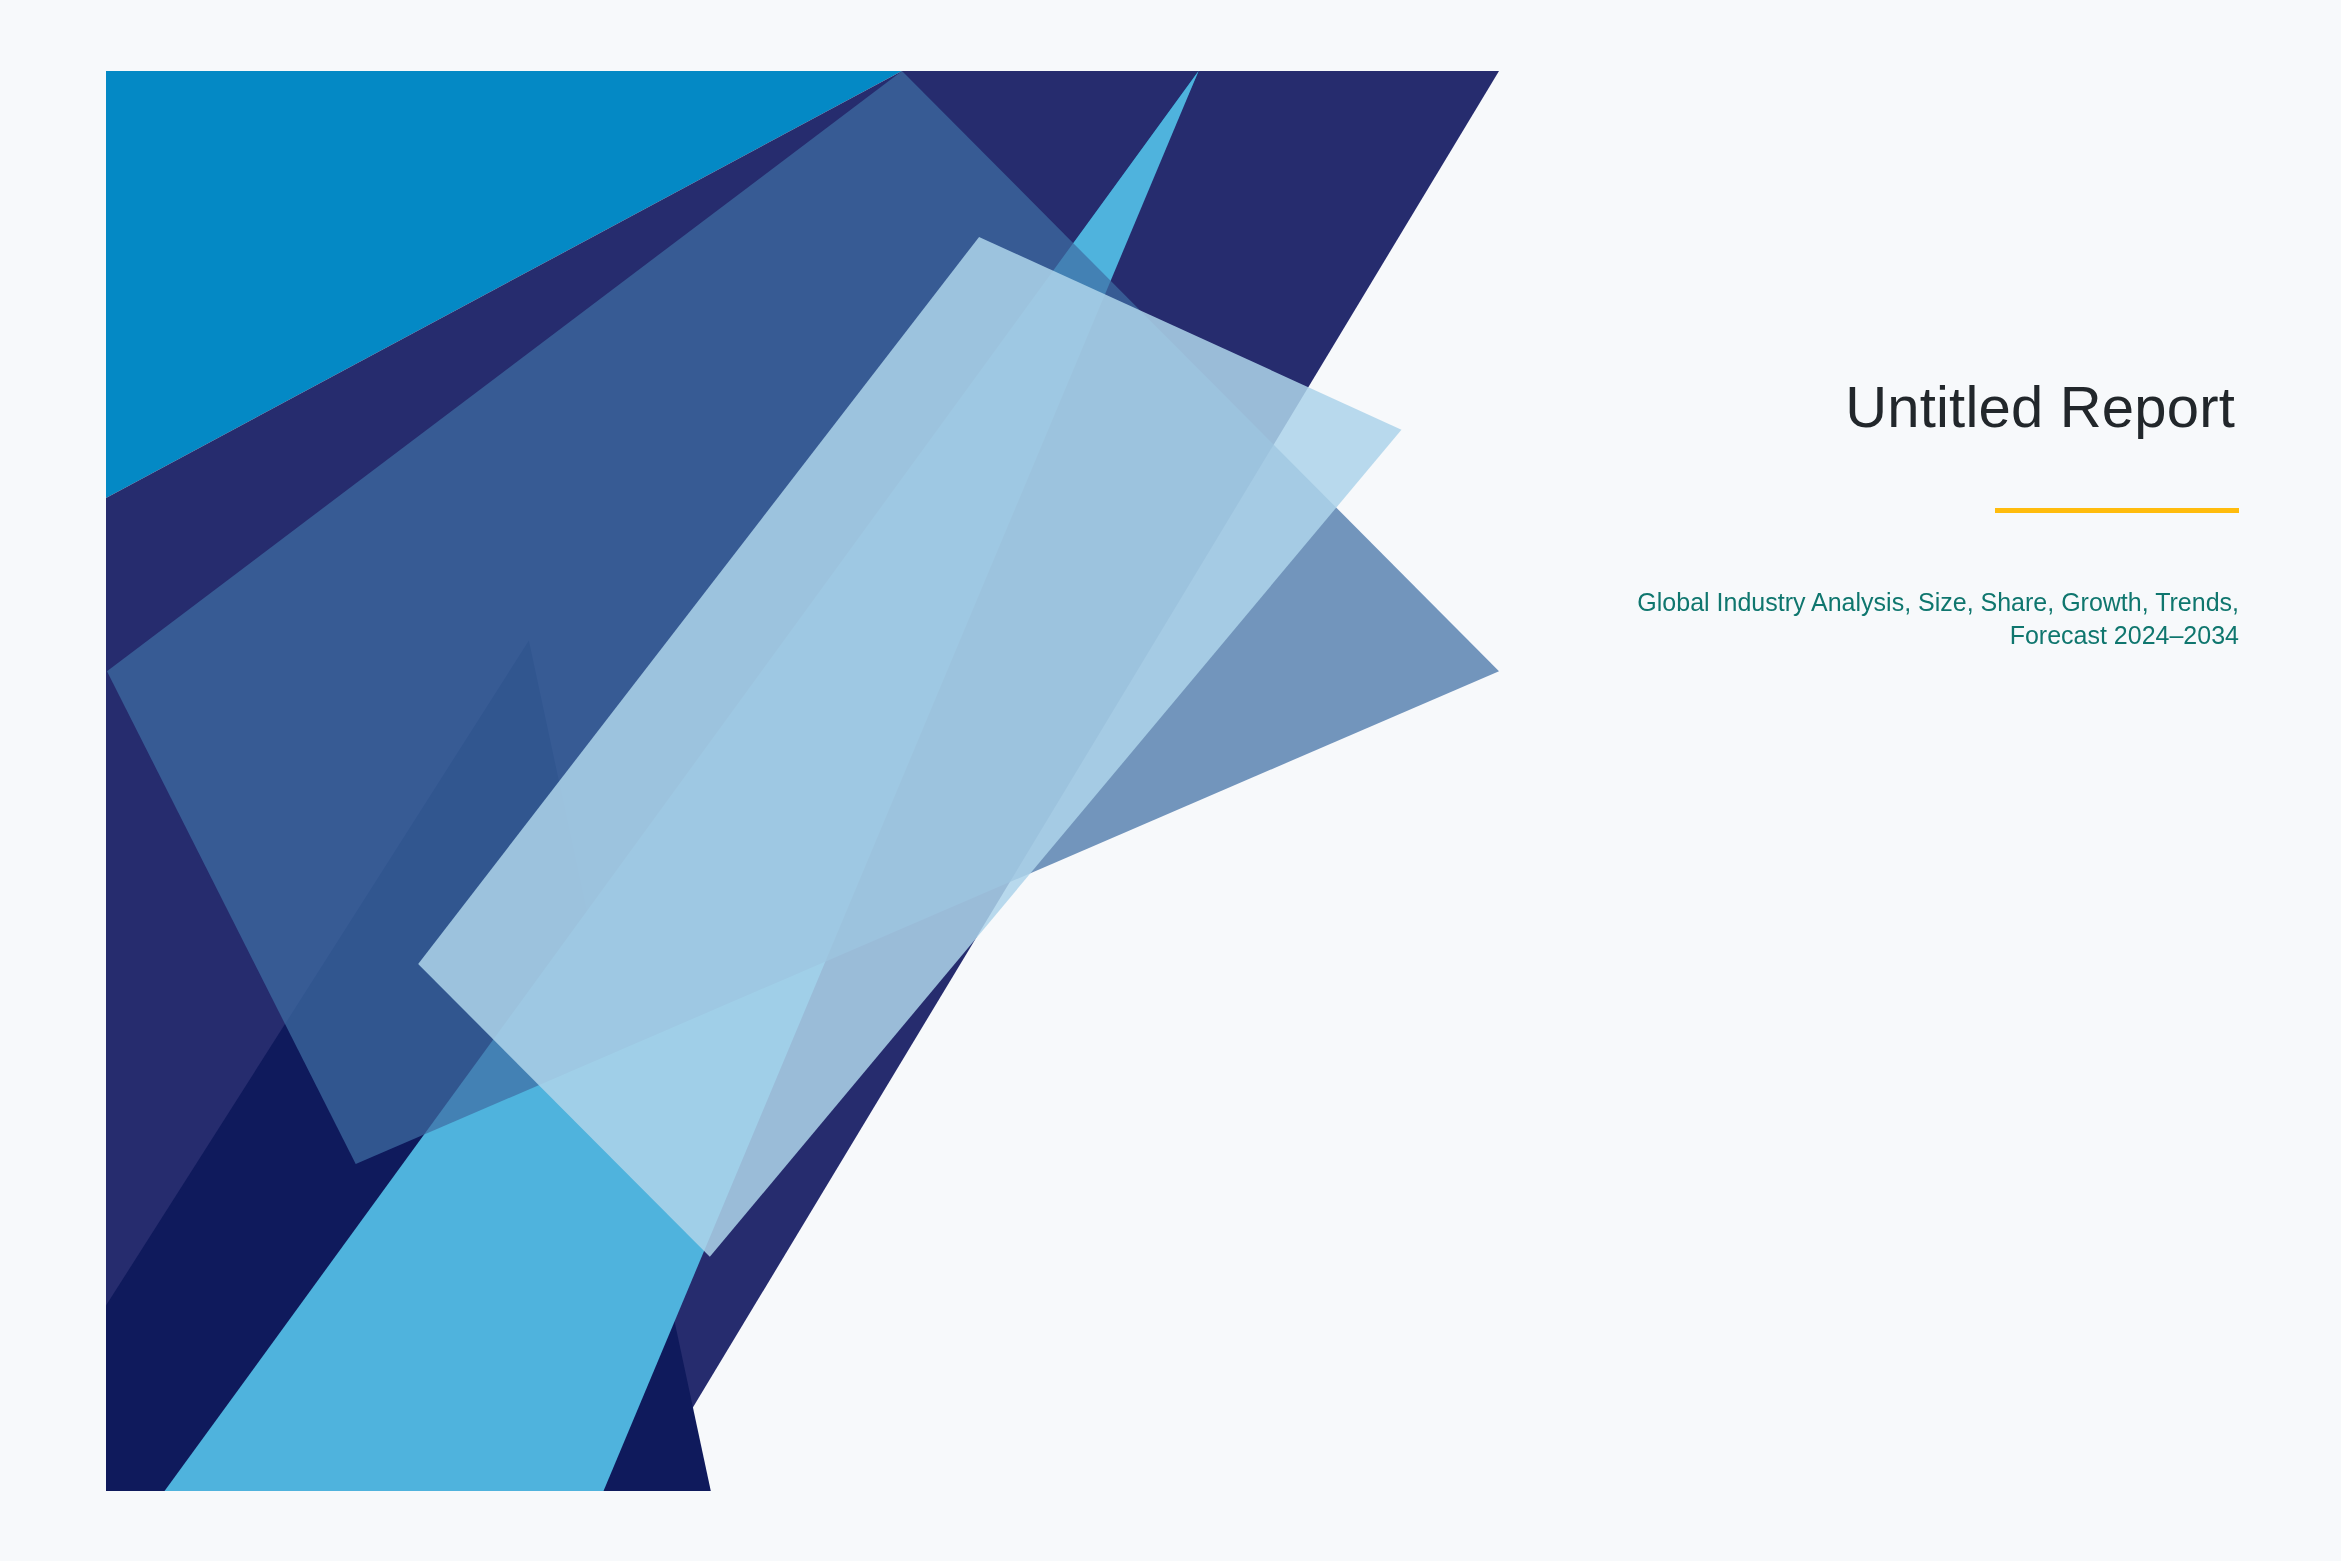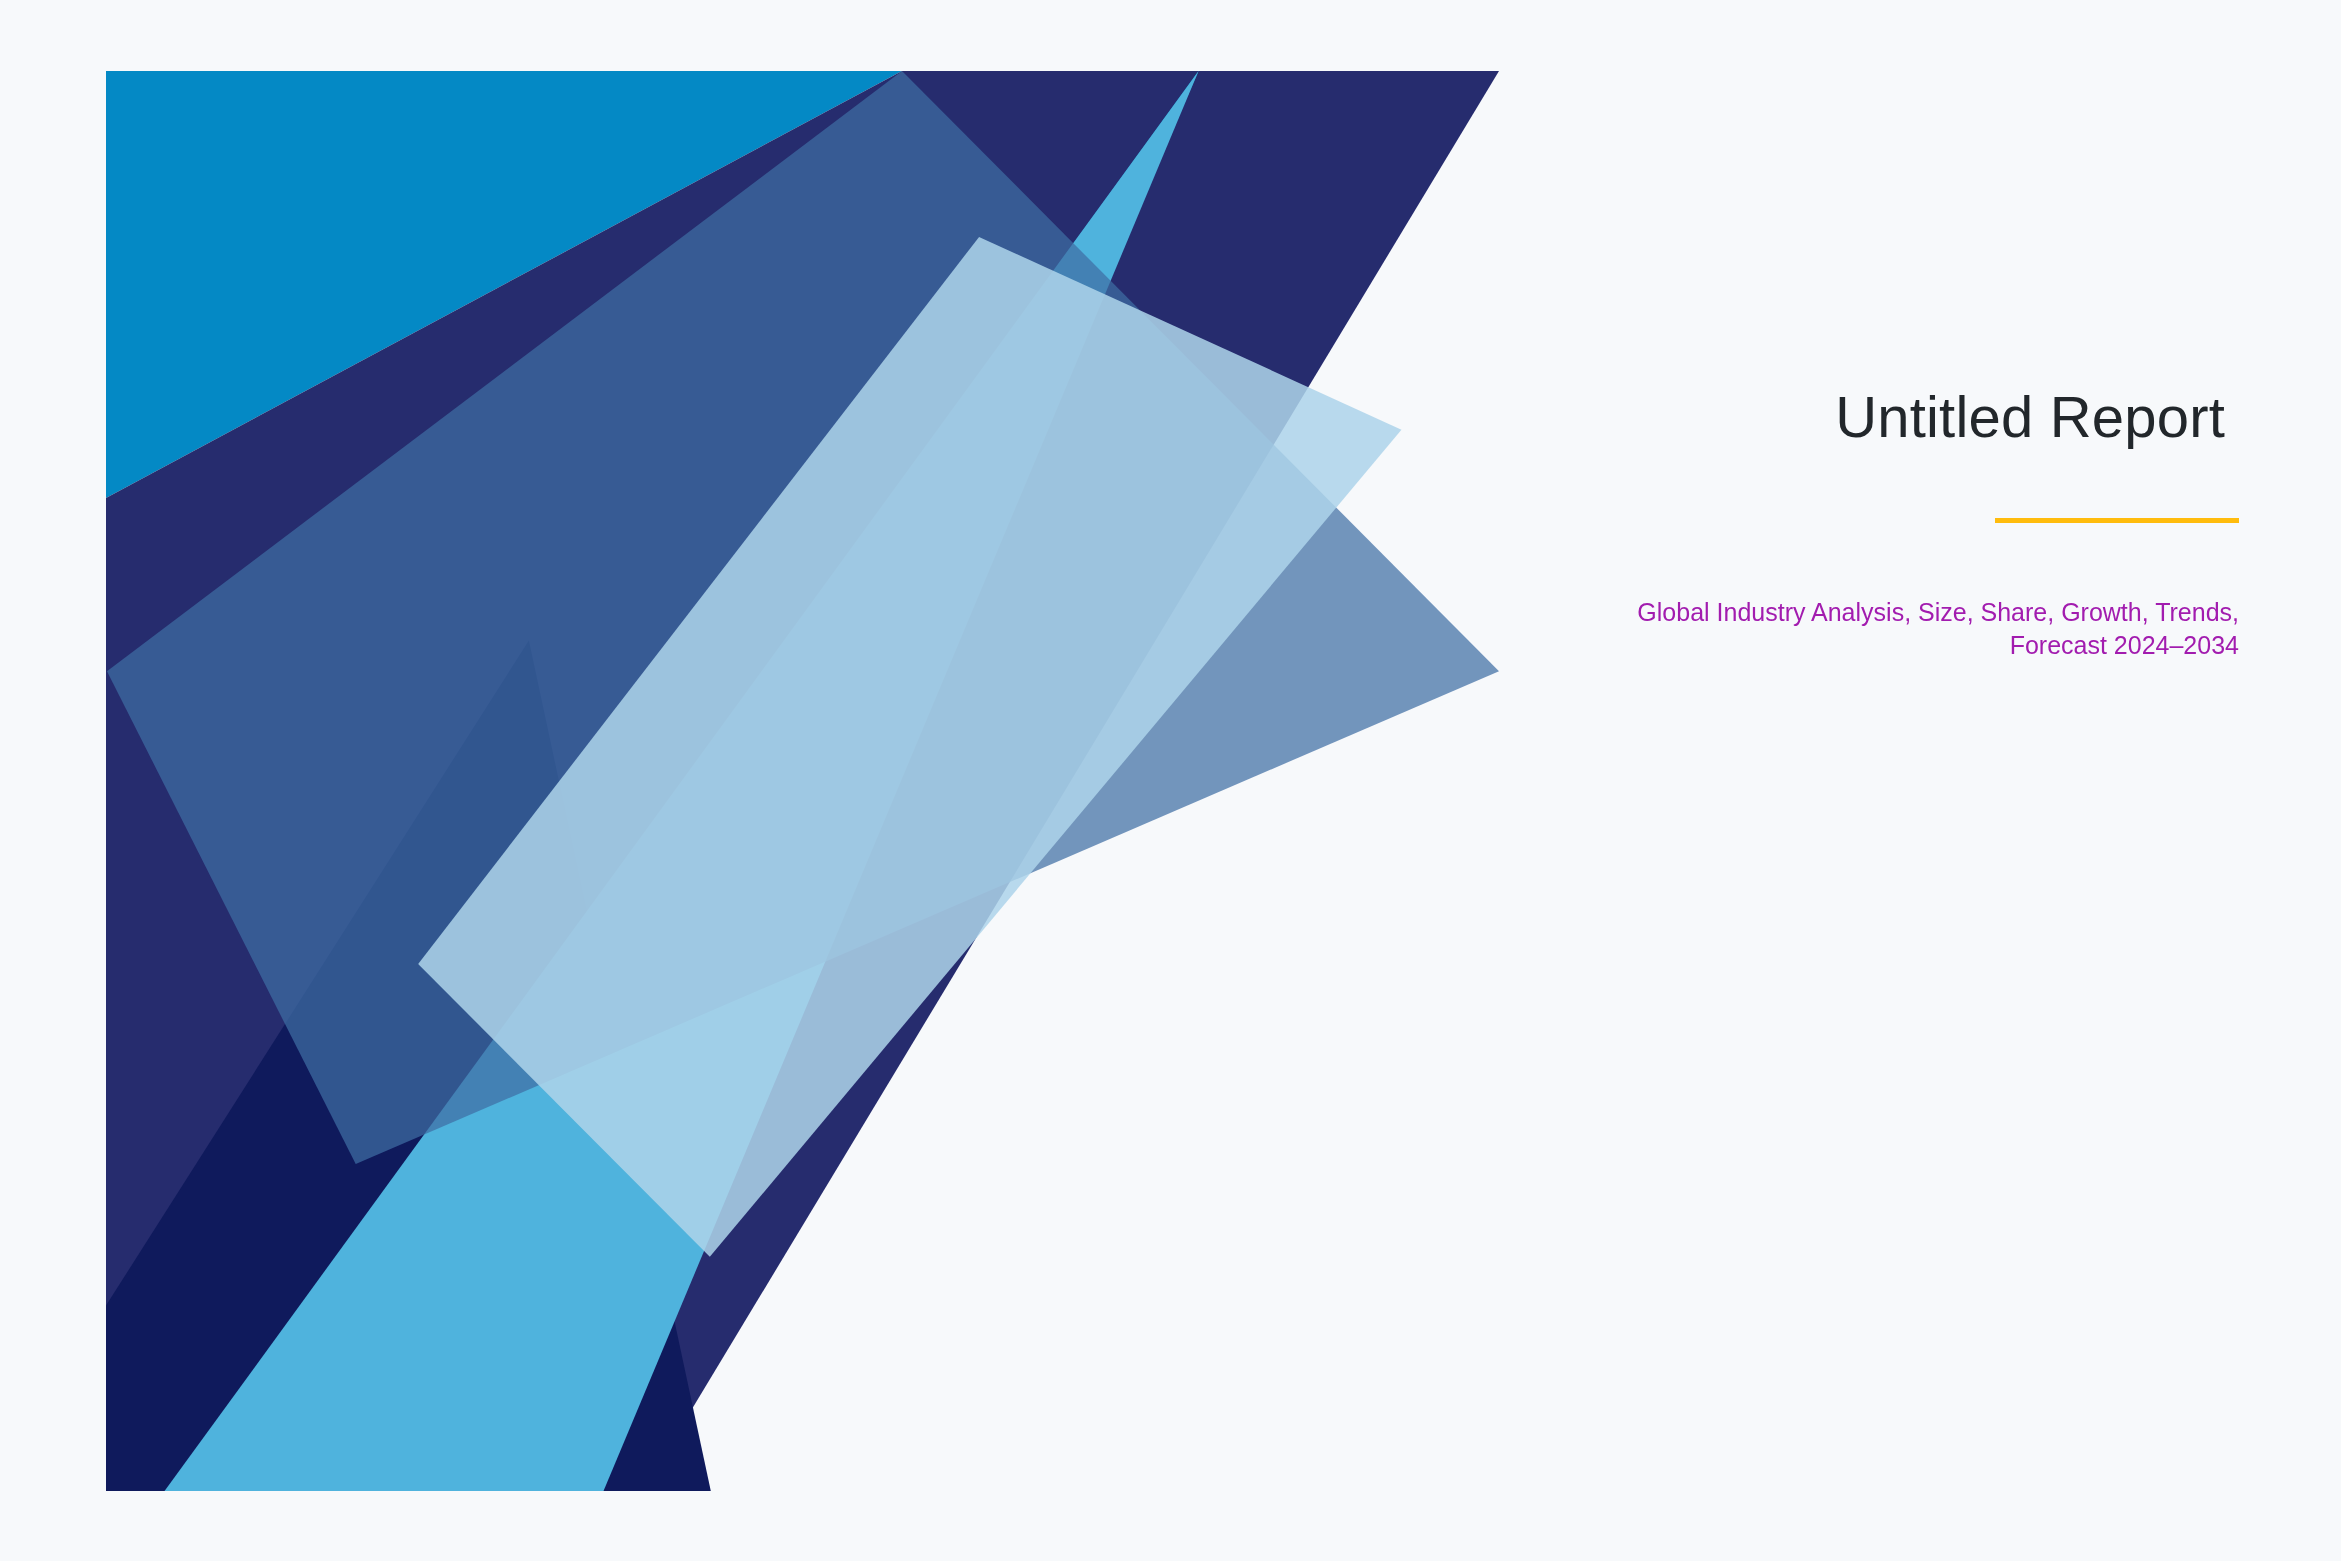--- a/index.html
+++ b/index.html
@@ -40,21 +40,21 @@
   
   #title-block {
     position: absolute;
     right: 103px;          
     top: 371px;
     width: 976px;
     text-align: right;
   }
 
   #report-title {
-    margin: 14px;
+    margin: 4px;
     font-family: "Liberation Sans", sans-serif;
     font-weight: 300;
     font-size: 58px;
     line-height: 1.12;
     letter-spacing: 0.2px;
     color: #22272b;
     white-space: nowrap;
   }
 
   #accent-rule {
@@ -92,17 +92,17 @@
           <polygon points="1790,340 2656,735 1238,2430 640,1830" fill="#aed4ea" fill-opacity="0.86"></polygon>
         </g>
     </svg>
   </div>
 
   <div id="title-block">
     <h1 id="report-title" style="color: rgb(34, 39, 43);">Untitled Report</h1>
 
     <div id="accent-rule" style="background: rgb(255, 188, 13);"></div>
 
-    <p id="report-subtitle" style="color: #a21caf;">Global Industry Analysis, Size, Share, Growth, Trends, Forecast 2024–2034</p>
+    <p id="report-subtitle" style="color: #0f766e;">Global Industry Analysis, Size, Share, Growth, Trends, Forecast 2024–2034</p>
   </div>
 
 </div>
 
 
 </body></html>

